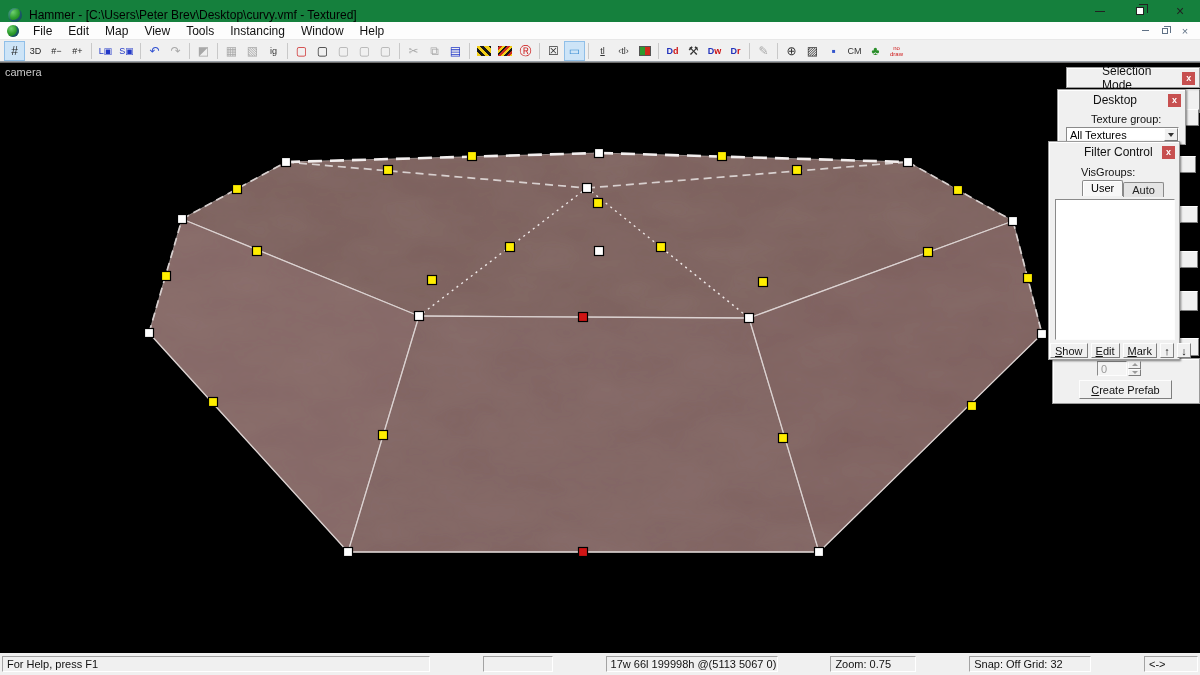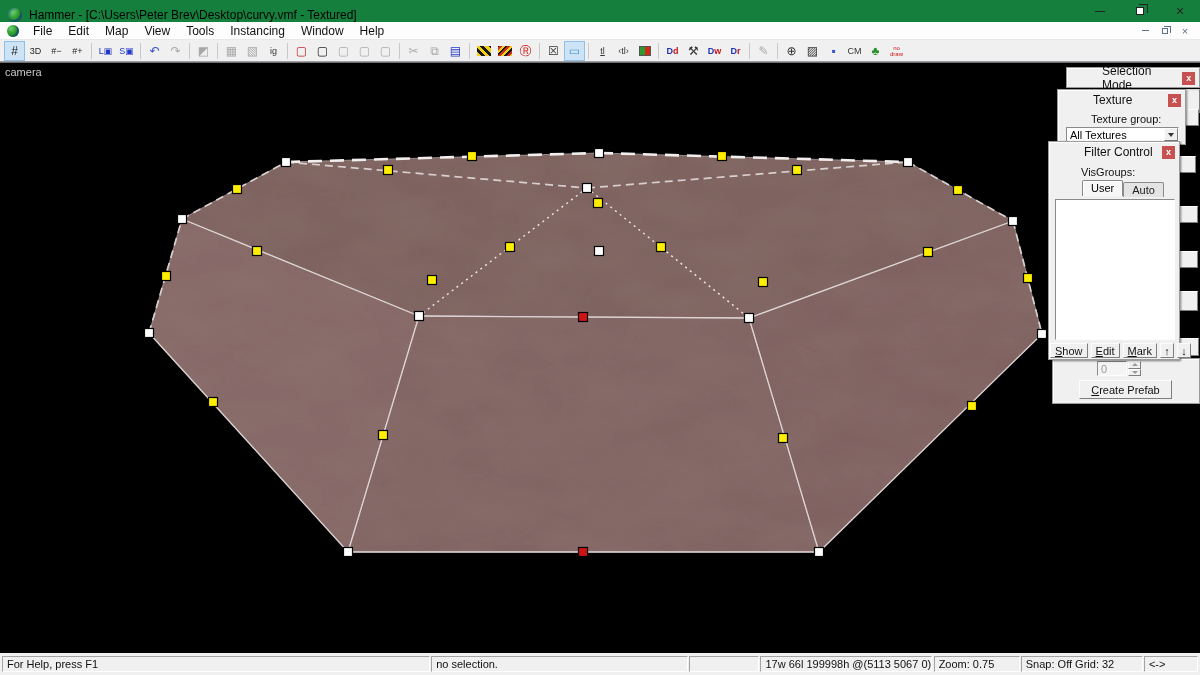--- a/index.html
+++ b/index.html
@@ -427,21 +427,21 @@
 
   <div id="panel-selection-mode" class="panel">
     <div class="panel-title">
       <span>Selection Mode</span>
       <span class="close-x">x</span>
     </div>
   </div>
 
   <div id="panel-textures" class="panel">
     <div class="panel-title">
-      <span>Texture</span>
+      <span>Desktop</span>
       <span class="close-x">x</span>
     </div>
     <div id="texgroup-label">Texture group:</div>
     <div id="tex-dropdown" class="sunken">
       <span class="dd-text">All Textures</span>
       <span class="dd-arrow-btn btn3d">
           <span class="dd-caret"></span>
         </span>
     </div>
   </div>
@@ -462,19 +462,18 @@
       <button class="btn3d"><u>E</u>dit</button>
       <button class="btn3d"><u>M</u>ark</button>
       <button class="btn3d arrow-btn">↑</button>
       <button class="btn3d arrow-btn">↓</button>
     </div>
   </div>
 </div>
 
 <div id="statusbar">
     <div class="seg" style="width: 428px;">For Help, press F1</div>
-    <div class="seg" style="width: 257px;">no selection.</div>
     <div class="seg" style="width: 70px;"></div>
     <div class="seg" style="width: 172px;">17w 66l 199998h @(5113 5067 0)</div>
     <div class="seg" style="width: 86px;">Zoom: 0.75</div>
     <div class="seg" style="width: 122px;">Snap: Off Grid: 32</div>
     <div class="seg" style="width: 54px;">&lt;-&gt;</div>
   </div>
 
 </body></html>

